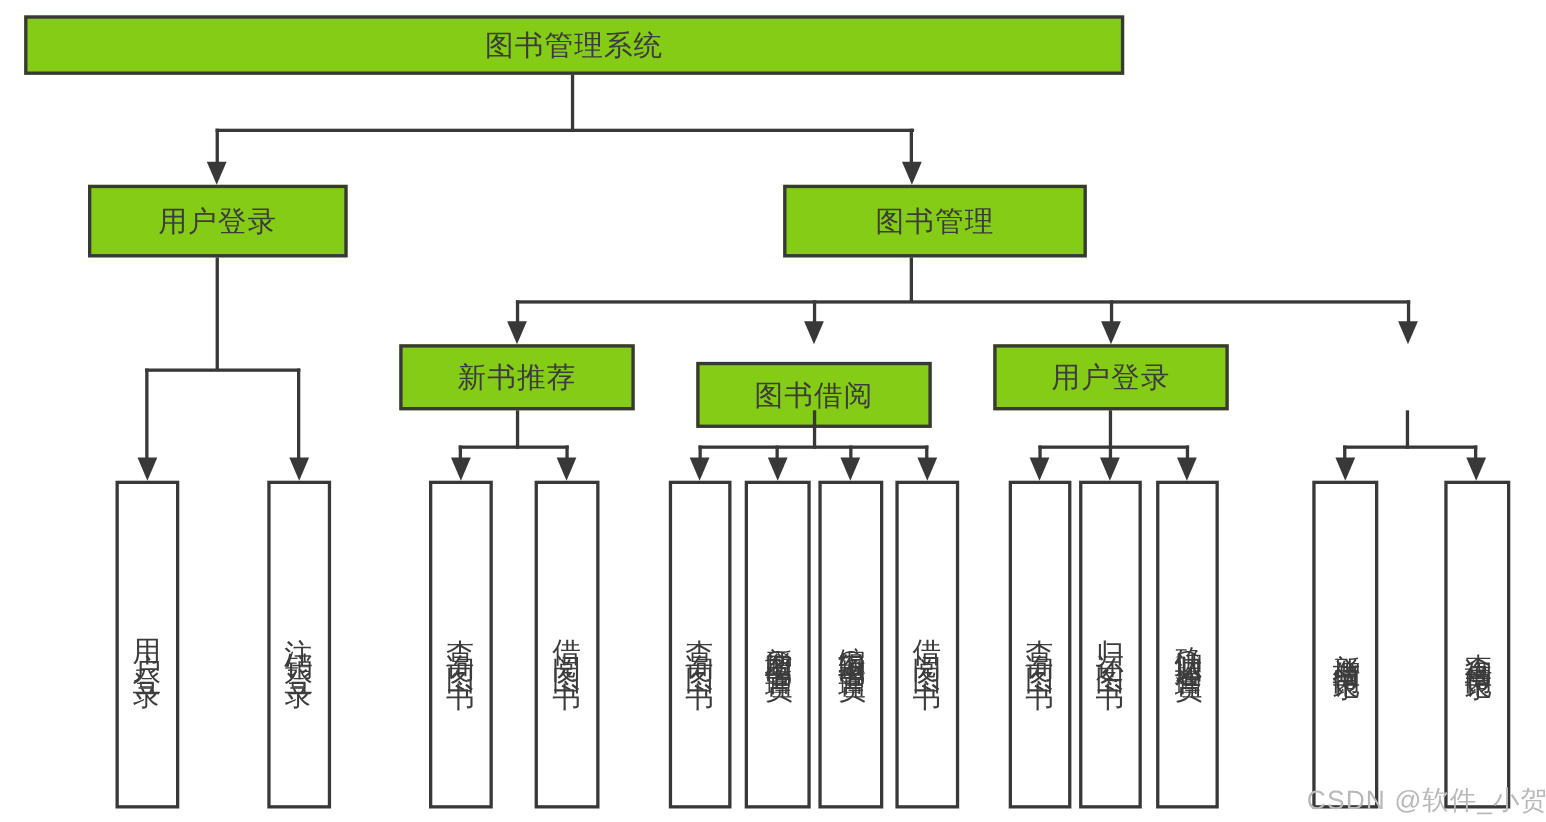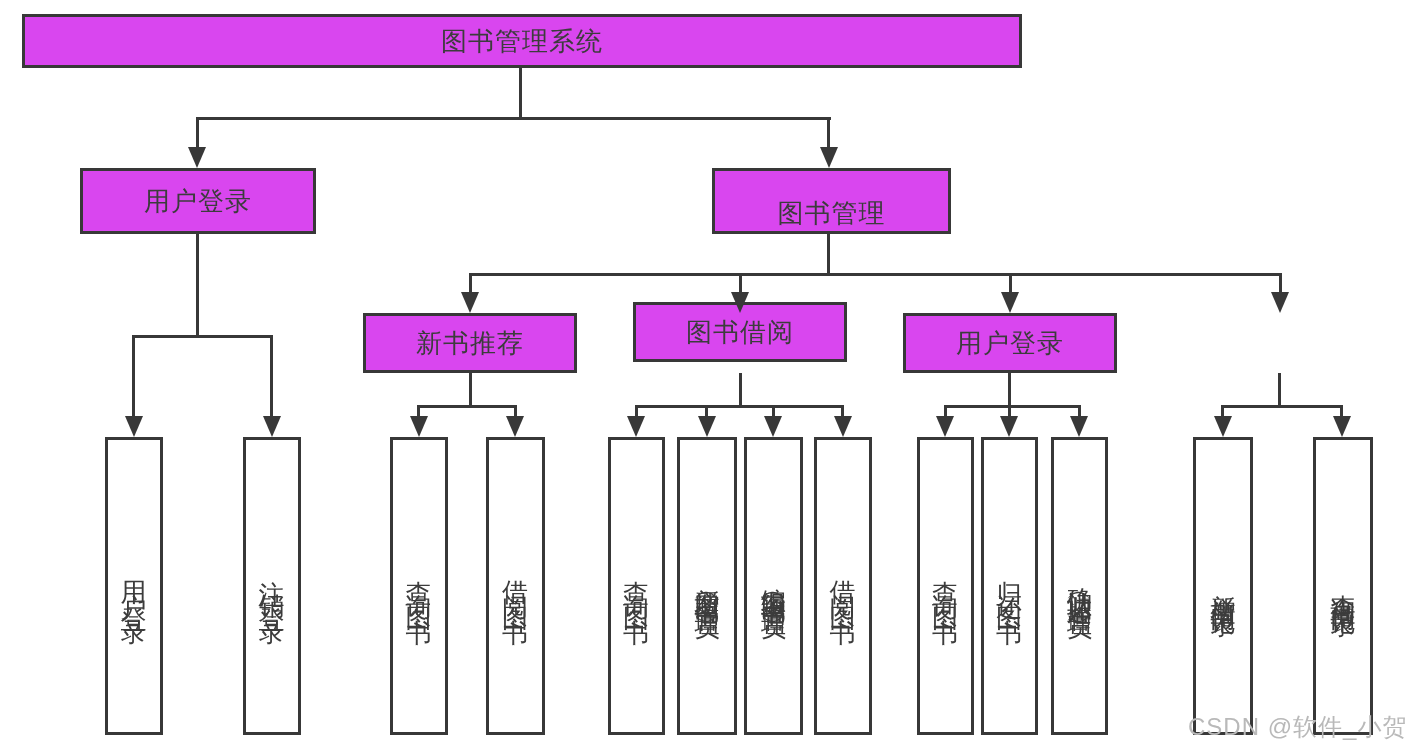--- a/index.html
+++ b/index.html
@@ -10,21 +10,21 @@
   .canvas{
     position:relative;
     width:1405px;height:747px;
     background:#ffffff;
     font-family:"Liberation Sans", sans-serif;
     overflow:hidden;
   }
   .hbox{
     position:absolute;
     border:3px solid var(--line);
-    background:#d946ef;
+    background:#84cc16;
     box-sizing:border-box;
     display:flex;align-items:center;justify-content:center;
     font-size:26px;color:var(--text);
     letter-spacing:1px;
     white-space:nowrap;
   }
   .vbox{
     position:absolute;
     border:3px solid var(--line);
     background:#fff;
@@ -64,28 +64,28 @@
 
 <div class="canvas">
 
   <div class="hbox" style="left:22px;top:14px;width:1000px;height:54px;">
     <span>图书管理系统</span>
   </div>
 
   <div class="hbox" style="left:80px;top:168px;width:236px;height:66px;">
     <span>用户登录</span>
   </div>
-  <div class="hbox" style="left:712px;top:168px;width:239px;height:66px;align-items:flex-end;">
+  <div class="hbox" style="left:712px;top:168px;width:276px;height:66px;">
     <span>图书管理</span>
   </div>
 
   <div class="hbox" style="left:363px;top:313px;width:214px;height:60px;">
     <span>新书推荐</span>
   </div>
-  <div class="hbox" style="left:633px;top:302px;width:214px;height:60px;">
+  <div class="hbox" style="left:633px;top:329px;width:214px;height:60px;">
     <span>图书借阅</span>
   </div>
   <div class="hbox" style="left:903px;top:313px;width:214px;height:60px;">
     <span>用户登录</span>
   </div>
 
   <div class="vbox" style="left:105px;top:437px;width:58px;height:298px;">
     <span class="vtext">用户登录</span>
   </div>
   <div class="vbox" style="left:243px;top:437px;width:58px;height:298px;">

